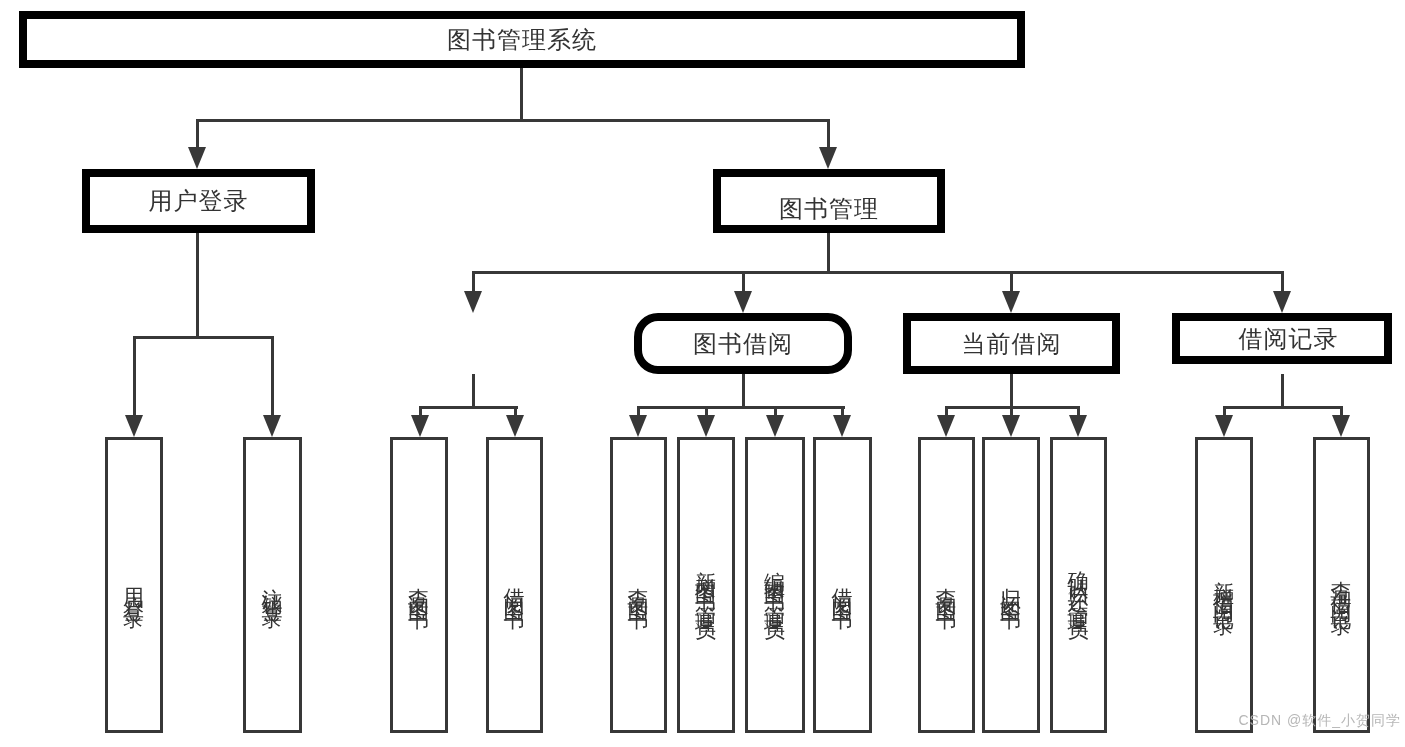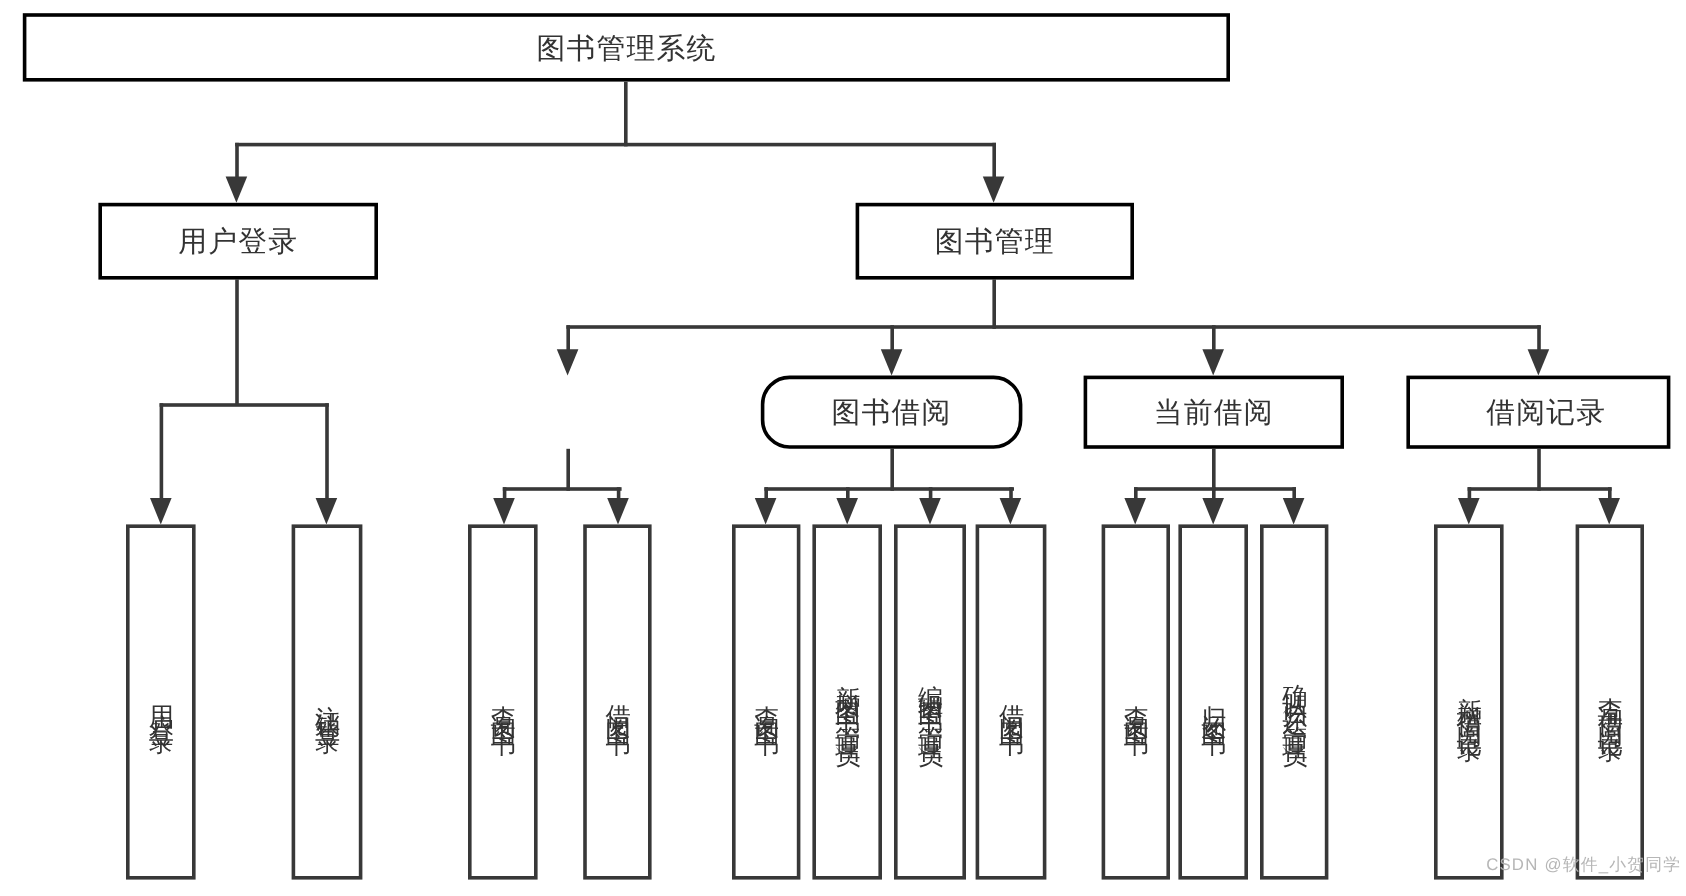--- a/index.html
+++ b/index.html
@@ -6,21 +6,21 @@
   .stage{
     position:relative;
     width:1405px;height:747px;
     background:#ffffff;
     font-family:"Liberation Sans", sans-serif;
     overflow:hidden;
   }
   .hbox{
     position:absolute;
     box-sizing:border-box;
-    border:3px solid #000000;
+    border:8px solid #000000;
     background:#ffffff;
     display:flex;align-items:center;justify-content:center;
     font-size:24px;color:#333333;
     letter-spacing:1px;
     white-space:nowrap;
   }
   .vbox{
     position:absolute;
     box-sizing:border-box;
     border:3px solid #383838;
@@ -115,31 +115,31 @@
   <div class="ar" style="left:1215px;top:415px;"></div>
   <div class="ar" style="left:1332px;top:415px;"></div>
 
   <div class="hbox" style="left:19px;top:11px;width:1006px;height:57px;">
     <span>图书管理系统</span>
   </div>
 
   <div class="hbox" style="left:82px;top:169px;width:233px;height:64px;">
     <span>用户登录</span>
   </div>
-  <div class="hbox" style="left:713px;top:169px;width:232px;height:64px;">
+  <div class="hbox" style="left:713px;top:169px;width:232px;height:64px;align-items:flex-end;">
     <span>图书管理</span>
   </div>
 
   <div class="hbox" style="left:634px;top:313px;width:218px;height:61px;border-radius:24px;">
     <span>图书借阅</span>
   </div>
   <div class="hbox" style="left:903px;top:313px;width:217px;height:61px;">
     <span>当前借阅</span>
   </div>
-  <div class="hbox" style="left:1172px;top:313px;width:220px;height:61px;padding-left:13px;">
+  <div class="hbox" style="left:1172px;top:313px;width:220px;height:51px;padding-left:13px;">
     <span>借阅记录</span>
   </div>
 
   <div class="vbox" style="left:105px;top:437px;width:58px;height:296px;">
     <span class="vtext">用户登录</span>
   </div>
   <div class="vbox" style="left:243px;top:437px;width:59px;height:296px;">
     <span class="vtext">注销登录</span>
   </div>
 

